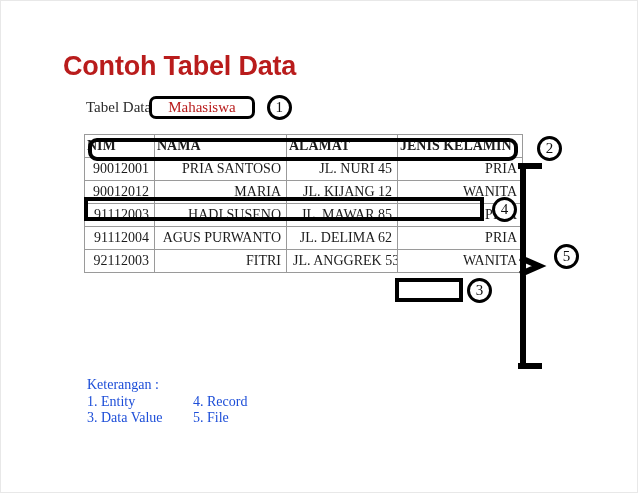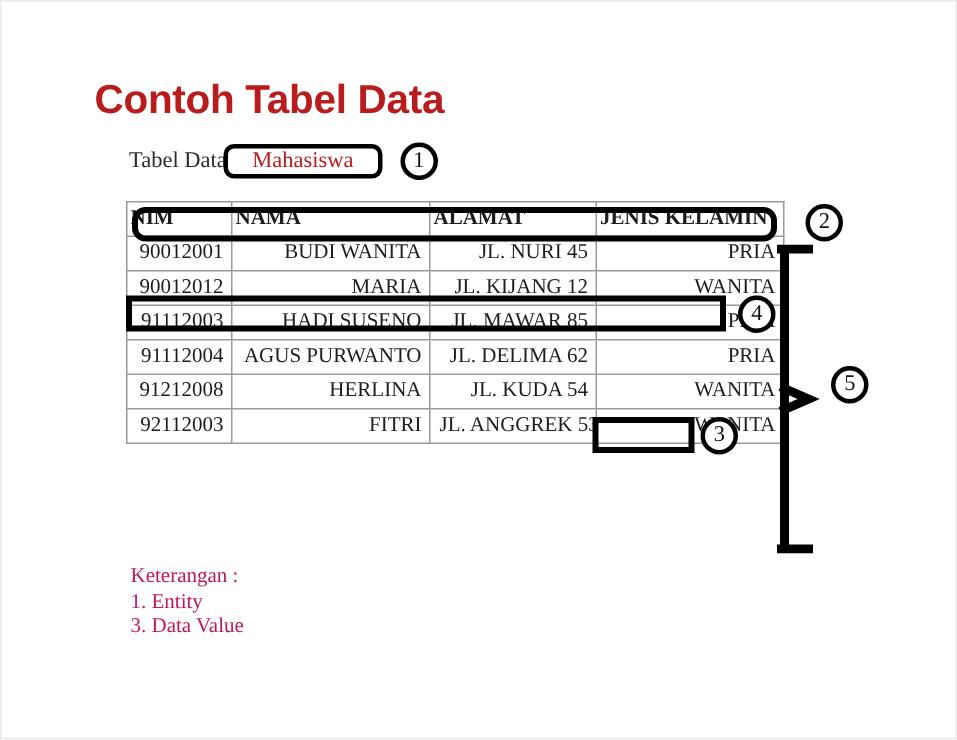--- a/index.html
+++ b/index.html
@@ -176,21 +176,21 @@
     height: 206px;
   }
 
   
   #legend {
     position: absolute;
     left: 86px;
     top: 376px;
     font-family: "Liberation Serif", serif;
     font-size: 14px;
-    color: #be185d;
+    color: #1d4ed8;
     line-height: 16.5px;
   }
   #legend-title { margin-bottom: 0px; }
   .legend-cols {
     display: flex;
   }
   .legend-col-left { width: 106px; }
   .legend-col-right { width: 130px; }
   .legend-item { white-space: nowrap; }
 </style>
@@ -219,47 +219,41 @@
         <tr>
           <th>NIM</th>
           <th>NAMA</th>
           <th>ALAMAT</th>
           <th>JENIS KELAMIN</th>
         </tr>
       </thead>
       <tbody>
         <tr>
           <td>90012001</td>
-          <td>BUDI WANITA</td>
+          <td>PRIA SANTOSO</td>
           <td>JL. NURI  45</td>
           <td>PRIA</td>
         </tr>
         <tr>
           <td>90012012</td>
           <td>MARIA</td>
           <td>JL. KIJANG 12</td>
           <td>WANITA</td>
         </tr>
         <tr>
           <td>91112003</td>
           <td>HADI SUSENO</td>
           <td>JL. MAWAR 85</td>
           <td>PRIA</td>
         </tr>
         <tr>
           <td>91112004</td>
           <td>AGUS PURWANTO</td>
           <td>JL. DELIMA 62</td>
           <td>PRIA</td>
-        </tr>
-        <tr>
-          <td>91212008</td>
-          <td>HERLINA</td>
-          <td>JL. KUDA 54</td>
-          <td>WANITA</td>
         </tr>
         <tr>
           <td>92112003</td>
           <td>FITRI</td>
           <td>JL. ANGGREK 53</td>
           <td>WANITA</td>
         </tr>
       </tbody>
     </table>
   </div>
@@ -285,16 +279,20 @@
     <path d="M 22 3 L 4 3 M 6 3 L 6 203 M 22 203 L 4 203 M 6 96 L 22 103 L 6 110" fill="none" stroke="#000000" stroke-width="6" stroke-linecap="square" stroke-linejoin="miter"></path>
   </svg>
 
   <div id="legend">
     <div id="legend-title">Keterangan :</div>
     <div class="legend-cols">
       <div class="legend-col-left">
         <div class="legend-item">1. Entity</div>
         <div class="legend-item">3. Data Value</div>
       </div>
+      <div class="legend-col-right">
+        <div class="legend-item">4. Record</div>
+        <div class="legend-item">5. File</div>
+      </div>
     </div>
   </div>
 
 </div>
 
 </body></html>

